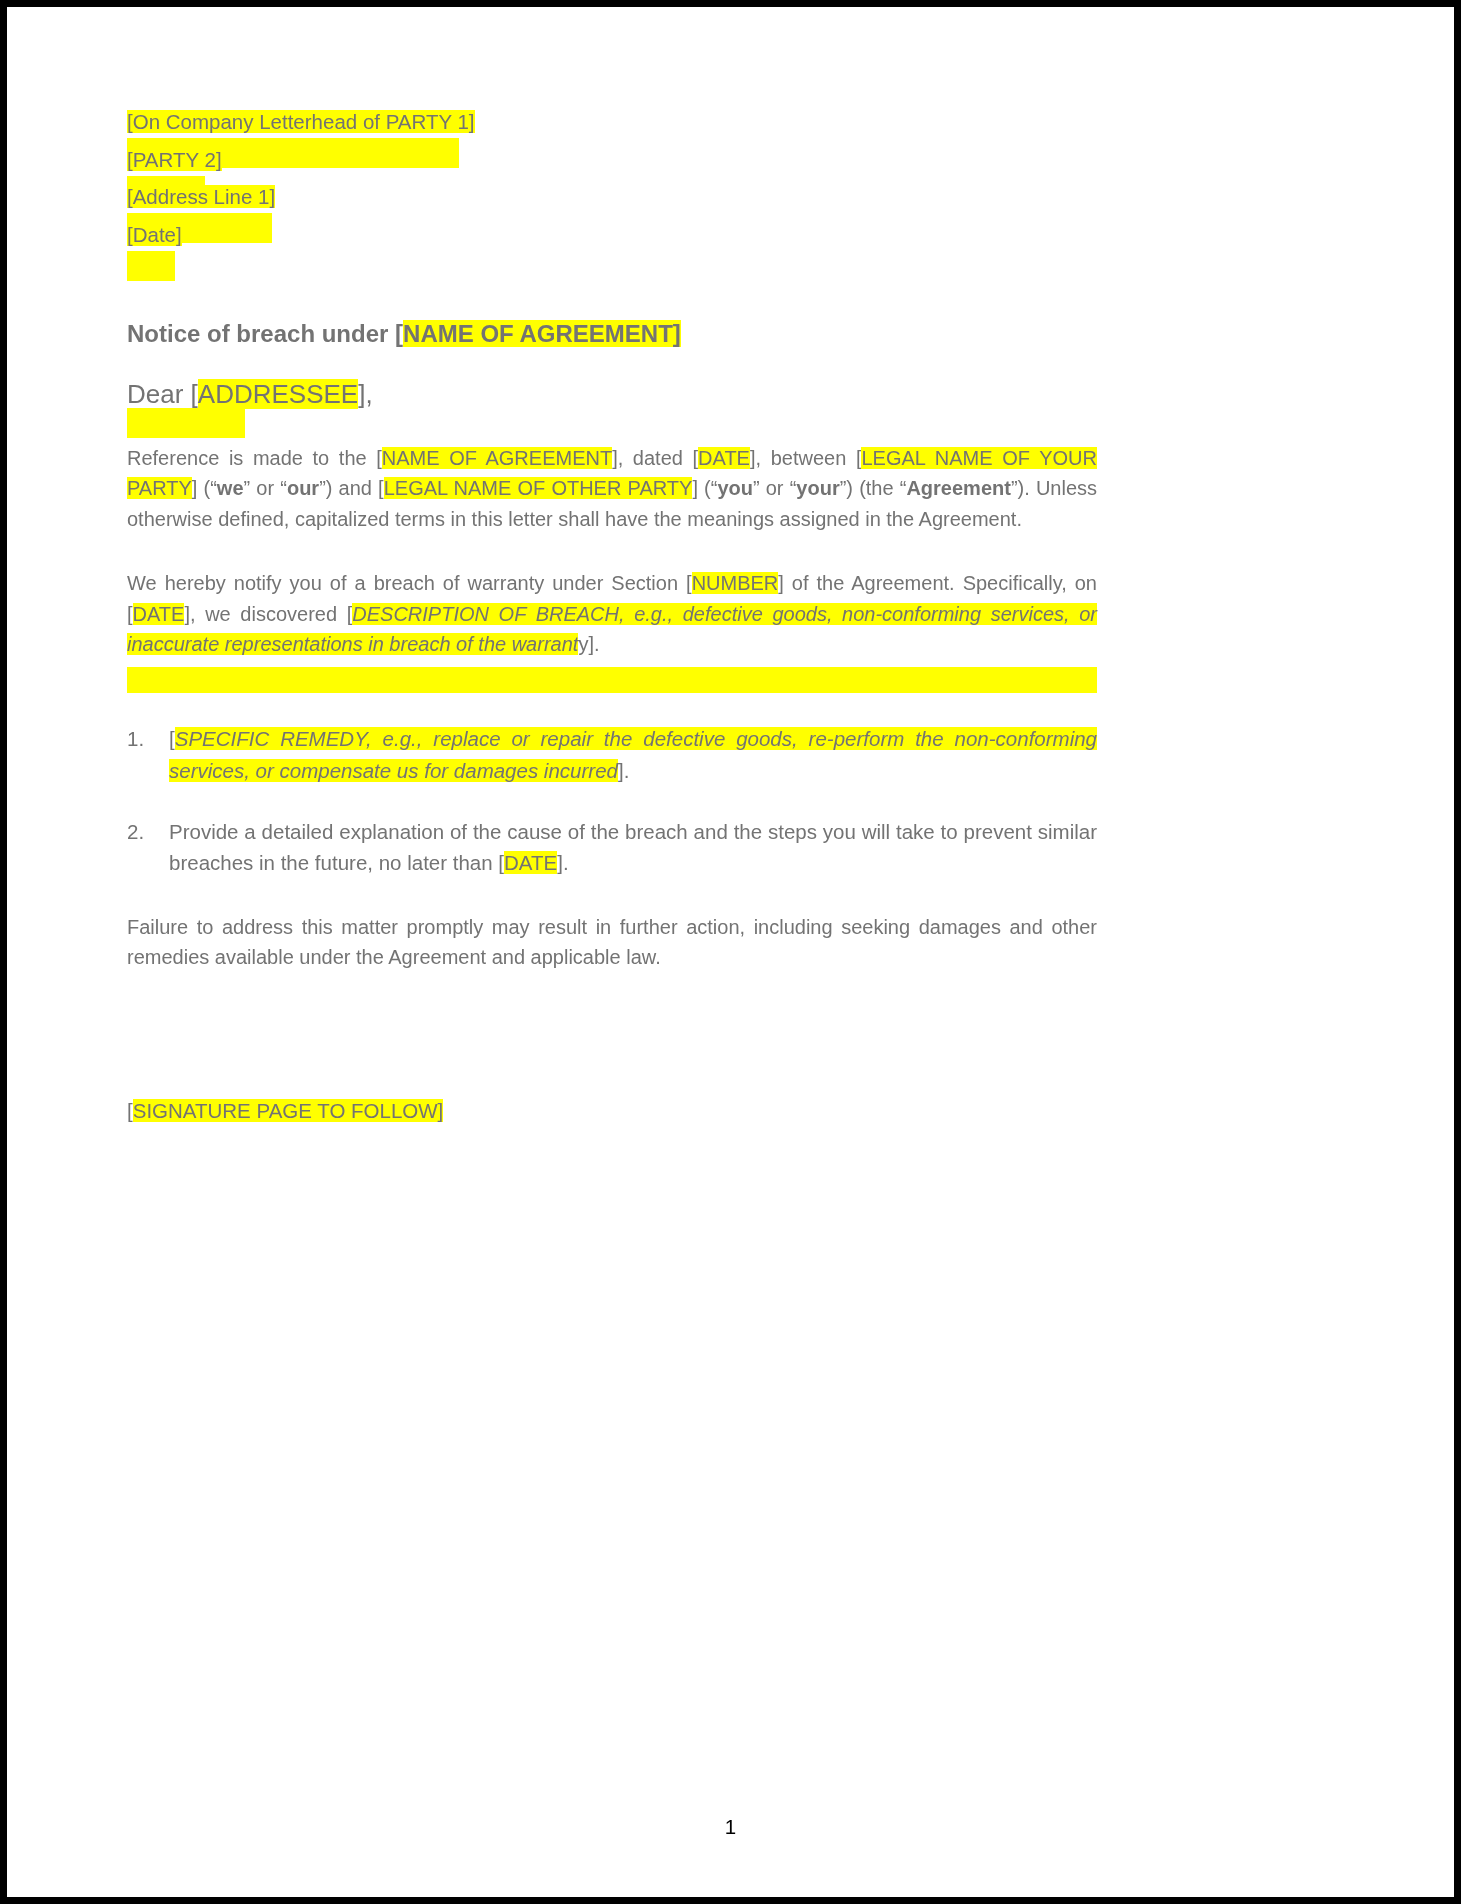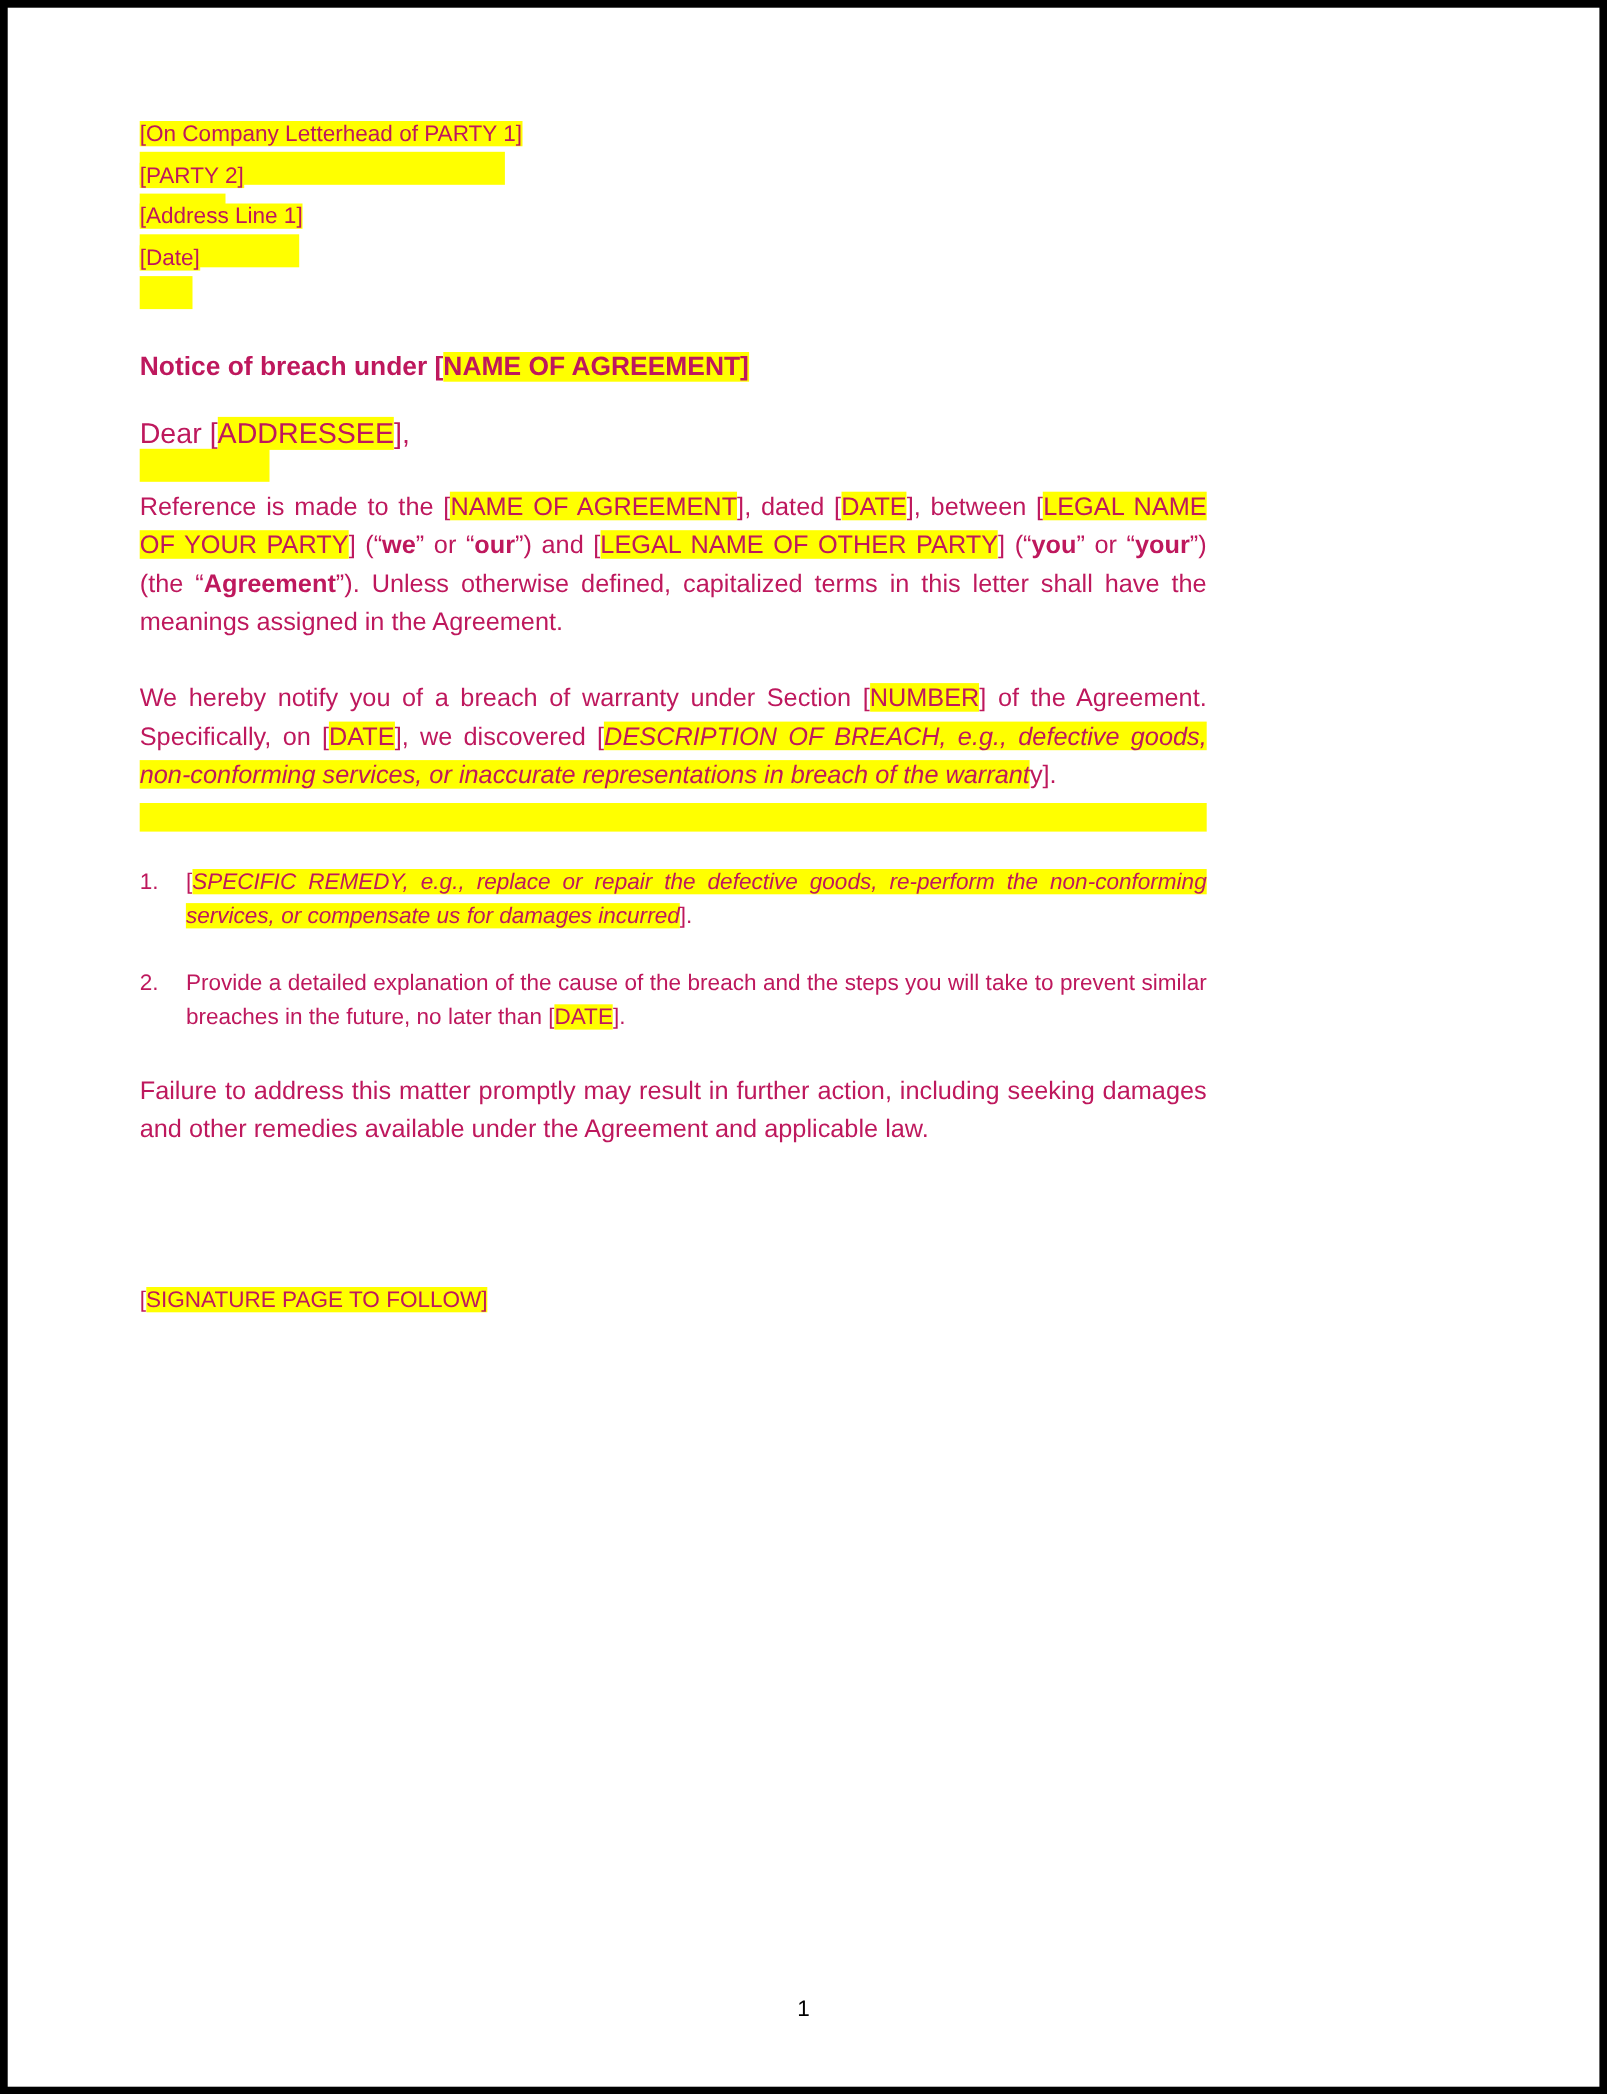--- a/index.html
+++ b/index.html
@@ -24,21 +24,21 @@
     position: absolute;
     left: 120px;
     top: 0;
     width: 970px;
     height: 100%;
   }
   .doc-body {
     padding-top: 105px;
     font-size: 20.5px;
     line-height: 1.0;
-    color: #be185d;
+    color: #737373;
   }
   
   .hl {
     background: #ffff00;
   }
   .addr-line {
     position: relative;
     margin: 0 0 17px 0;
     font-size: 20.5px;
   }
@@ -71,21 +71,21 @@
     top: 62px;
     width: 118px;
     height: 30px;
     background: #ffff00;
   }
   p.para {
     margin: 0;
     padding-top: 34px;
     text-align: justify;
     text-justify: inter-word;
-    font-size: 23px;
+    font-size: 20px;
     line-height: 1.52;
   }
   p.para.first-body {
     padding-top: 36px;
   }
   .list {
     margin: 0;
     padding: 0;
     list-style: none;
   }

